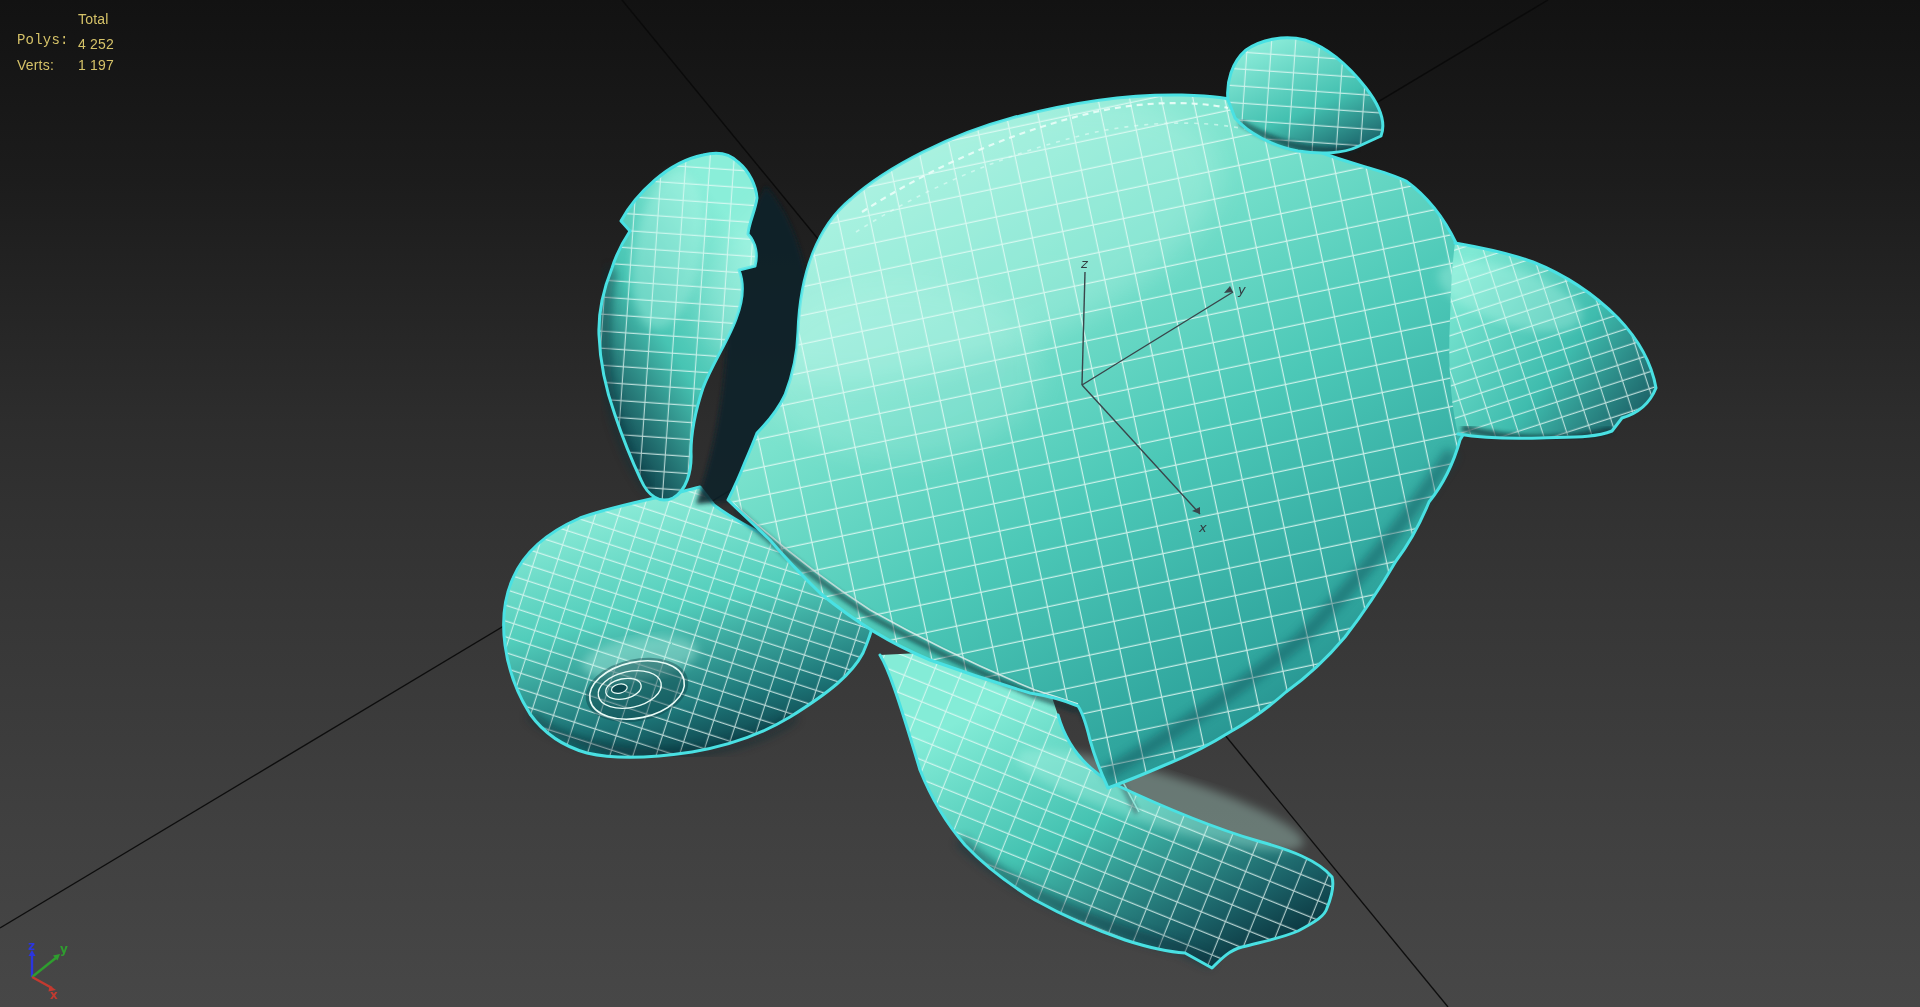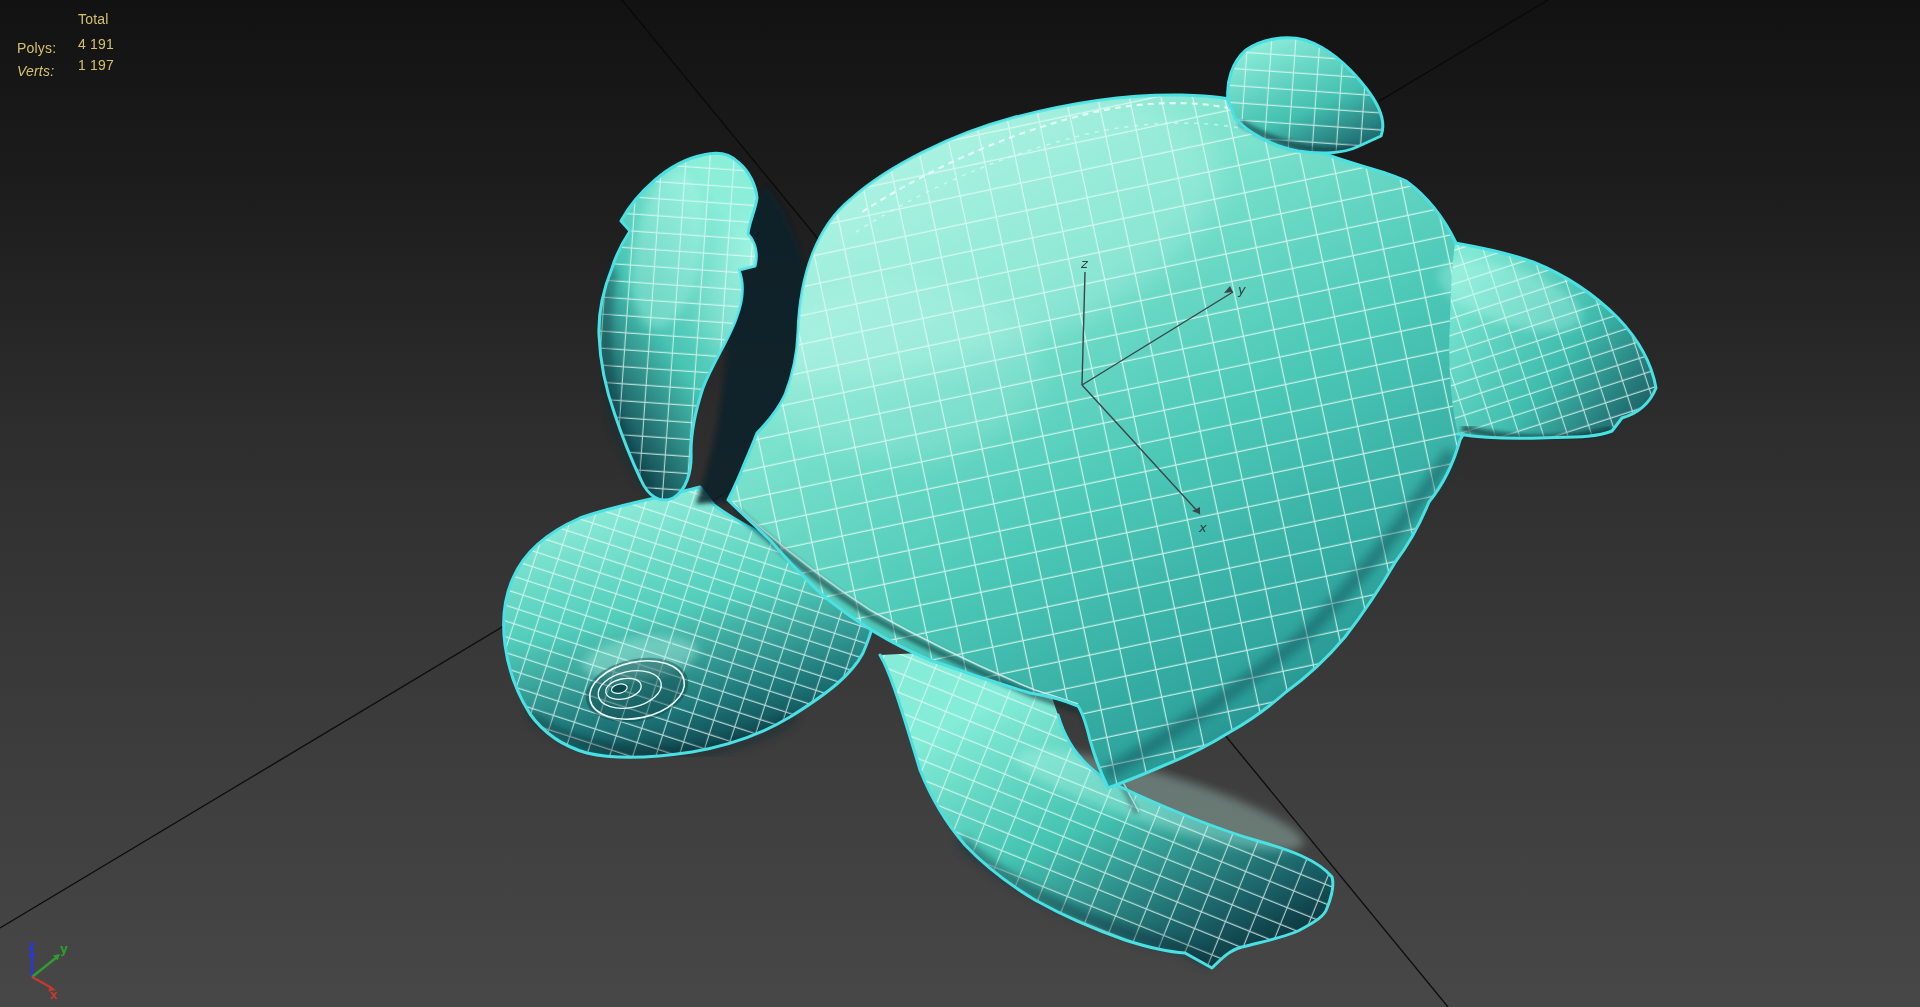--- a/index.html
+++ b/index.html
@@ -253,19 +253,19 @@
     <line x1="32" y1="977" x2="52" y2="988" stroke="var(--axx,#c23a30)" stroke-width="2.4"></line>
     <path d="M 56 990 l -6.5 -4.5 l -1 6 z" fill="var(--axx,#c23a30)"></path>
     <text class="gizmo-label" x="28" y="950" fill="var(--axz,#2b35e0)">z</text>
     <text class="gizmo-label" x="60" y="953" fill="var(--axy,#2f9e2f)">y</text>
     <text class="gizmo-label" x="50" y="999" fill="var(--axx,#c23a30)">x</text>
   </g>
 </svg>
 
 <div class="hud-stats">
   <div class="row" style="left:78px;top:9px;">Total</div>
-  <div class="row" style="left:17px;top:38px;">Polys:</div>
-  <div class="row" style="left:78px;top:34px;">4 191</div>
-  <div class="row" style="left:17px;top:61px;font-style:italic;">Verts:</div>
+  <div class="row" style="left:17px;top:30px;font-family:Liberation Mono, monospace;">Polys:</div>
+  <div class="row" style="left:78px;top:34px;">4 252</div>
+  <div class="row" style="left:17px;top:55px;">Verts:</div>
   <div class="row" style="left:78px;top:55px;">1 197</div>
 </div>
 
 </div>
 
 </body></html>

